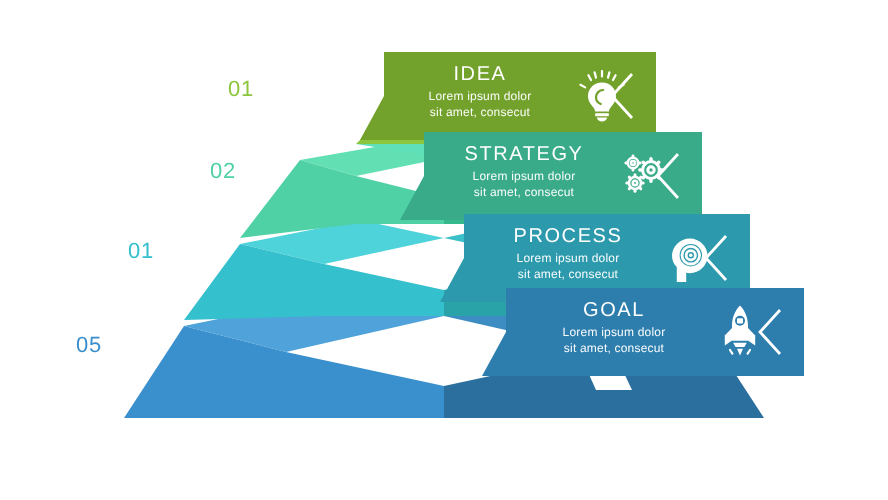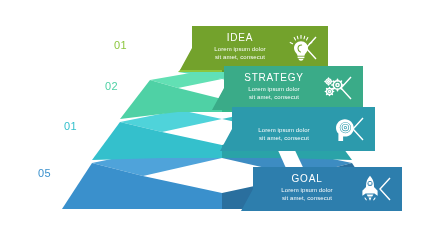--- a/index.html
+++ b/index.html
@@ -117,21 +117,21 @@
         <line x1="9.3" y1="1.2" x2="10" y2="3.8"></line>
         <line x1="16.7" y1="1.2" x2="16" y2="3.8"></line>
       </g>
       <path d="M13 6.2c-4.0 0-7.0 3.0-7.0 6.8 0 2.6 1.5 4.3 2.5 5.5 .7.9 1.0 1.5 1.0 2.3h7.0c0-.8 .3-1.4 1.0-2.3 1.0-1.2 2.5-2.9 2.5-5.5 0-3.8-3.0-6.8-7.0-6.8z" fill="#ffffff"></path>
       <path d="M9.6 21.6h6.8v1.5H9.6z" fill="#ffffff"></path>
       <path d="M10.4 23.8h5.2c-.3 1.3-1.3 2.0-2.6 2.0s-2.3-.7-2.6-2.0z" fill="#ffffff"></path>
       <path d="M13.6 10.0c-2.0 0-3.6 1.6-3.6 3.6 0 1.6 1.0 2.9 2.4 3.4" fill="none" stroke="#73a22c" stroke-width="1.1" stroke-linecap="round"></path>
     </svg>
   </div>
 
-  <div class="band" style="left:212px;top:66px;width:151px;height:44px;">
+  <div class="band" style="left:200px;top:66px;width:151px;height:44px;">
     <svg viewBox="0 0 151 44" style="position:absolute;left:0;top:0;width:151px;height:44px;">
       <polygon points="12,0 151,0 151,44 0,44 12,22" fill="#3aab88"></polygon>
       <polyline points="139,11 129,22 139,33" fill="none" stroke="#ffffff" stroke-width="1.4"></polyline>
     </svg>
     <div class="lbl title" style="left:4px;top:6px;width:116px;">STRATEGY</div>
     <div class="lbl desc" style="left:4px;top:19px;width:116px;">Lorem ipsum dolor</div>
     <div class="lbl desc" style="left:4px;top:27px;width:116px;">sit amet, consecut</div>
 
     <svg class="ico" style="left:110px;top:11px;width:24px;height:22px;" viewBox="0 0 24 22">
       <g fill="none" stroke="#ffffff" stroke-width="1.5">
@@ -173,35 +173,36 @@
         <line x1="5.3" y1="16.7" x2="4.6" y2="17.4"></line>
       </g>
     </svg>
   </div>
 
   <div class="band" style="left:220px;top:107px;width:155px;height:44px;">
     <svg viewBox="0 0 155 44" style="position:absolute;left:0;top:0;width:155px;height:44px;">
       <polygon points="12,0 155,0 155,44 0,44 12,22" fill="#2c9aac"></polygon>
       <polyline points="143,11 133,22 143,33" fill="none" stroke="#ffffff" stroke-width="1.4"></polyline>
     </svg>
+    <div class="lbl title" style="left:6px;top:6px;width:116px;">PROCESS</div>
     <div class="lbl desc" style="left:6px;top:19px;width:116px;">Lorem ipsum dolor</div>
     <div class="lbl desc" style="left:6px;top:27px;width:116px;">sit amet, consecut</div>
 
     <svg class="ico" style="left:114px;top:10px;width:24px;height:25px;" viewBox="0 0 24 25">
       <path d="M4.4 24.0V16.5c-1.5-1.4-2.4-3.4-2.4-5.6C2.0 6.2 6.0 2.2 10.9 2.2c4.9 0 8.9 4.0 8.9 8.7 0 4.8-4.0 8.7-8.9 8.7-.6 0-1.2-.1-1.8-.2v4.6H4.4z" fill="#ffffff"></path>
       <circle cx="11.4" cy="10.6" r="5.6" fill="#2c9aac"></circle>
       <g fill="none" stroke="#ffffff" stroke-width="1.4">
         <circle cx="11.4" cy="10.6" r="4.4"></circle>
         <circle cx="11.4" cy="10.6" r="2.3"></circle>
       </g>
       <circle cx="11.4" cy="10.6" r="0.9" fill="#ffffff"></circle>
     </svg>
   </div>
 
-  <div class="band" style="left:241px;top:167px;width:161px;height:44px;">
+  <div class="band" style="left:241px;top:144px;width:161px;height:44px;">
     <svg viewBox="0 0 161 44" style="position:absolute;left:0;top:0;width:161px;height:44px;">
       <polygon points="12,0 161,0 161,44 0,44 12,22" fill="#2d7ead"></polygon>
       <polyline points="149,11 139,22 149,33" fill="none" stroke="#ffffff" stroke-width="1.4"></polyline>
     </svg>
     <div class="lbl title" style="left:8px;top:6px;width:116px;">GOAL</div>
     <div class="lbl desc" style="left:8px;top:19px;width:116px;">Lorem ipsum dolor</div>
     <div class="lbl desc" style="left:8px;top:27px;width:116px;">sit amet, consecut</div>
 
     <svg class="ico" style="left:118px;top:8px;width:22px;height:28px;" viewBox="0 0 22 28">
       <path d="M11 0.8c2.6 2.6 4.0 6.2 4.0 10.2v7.4H7.0v-7.4c0-4.0 1.4-7.6 4.0-10.2z" fill="#ffffff"></path>

